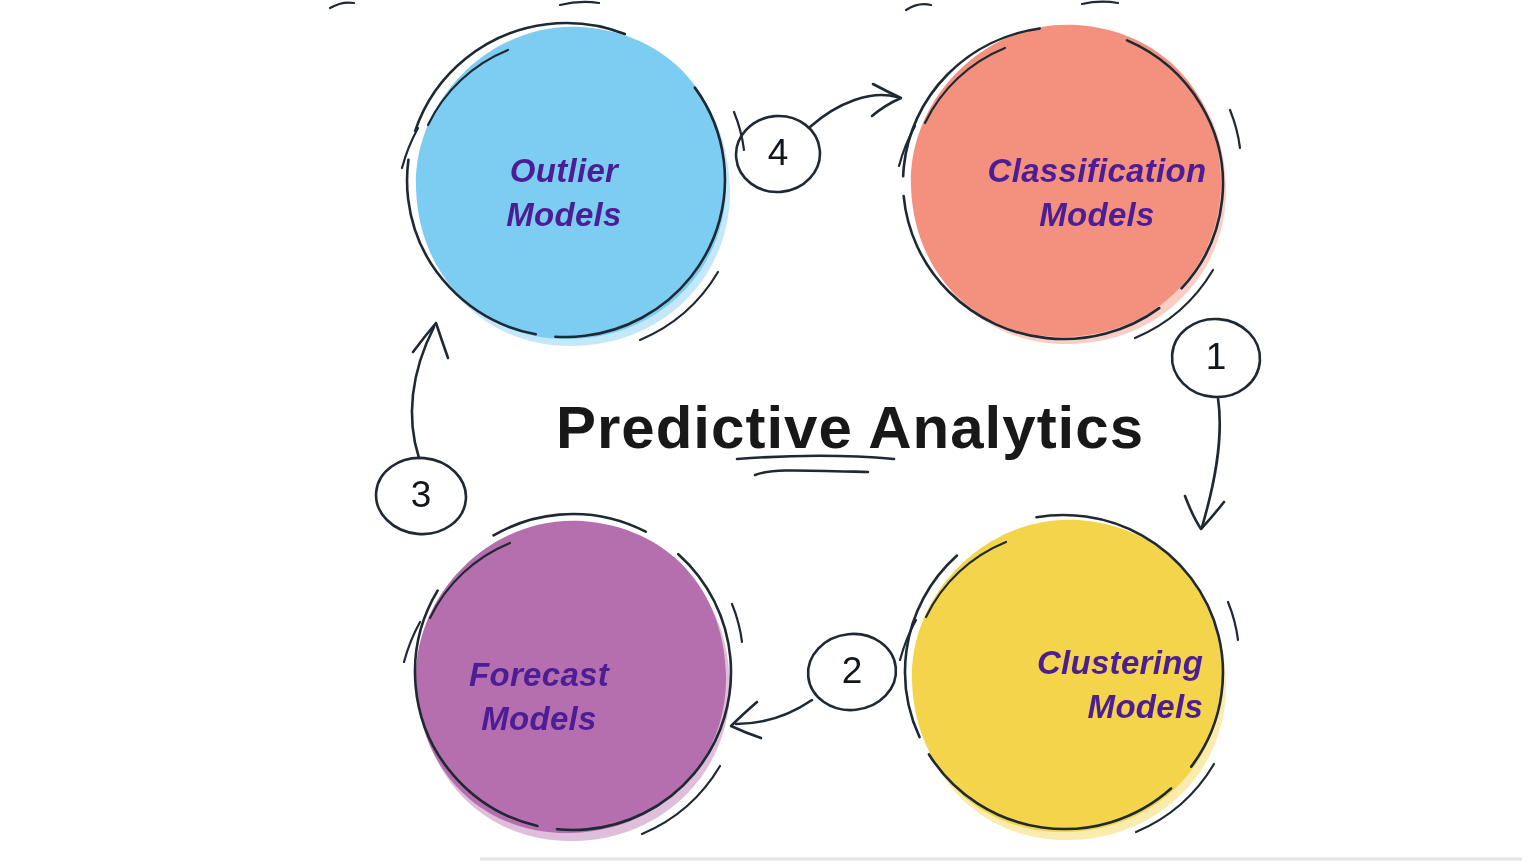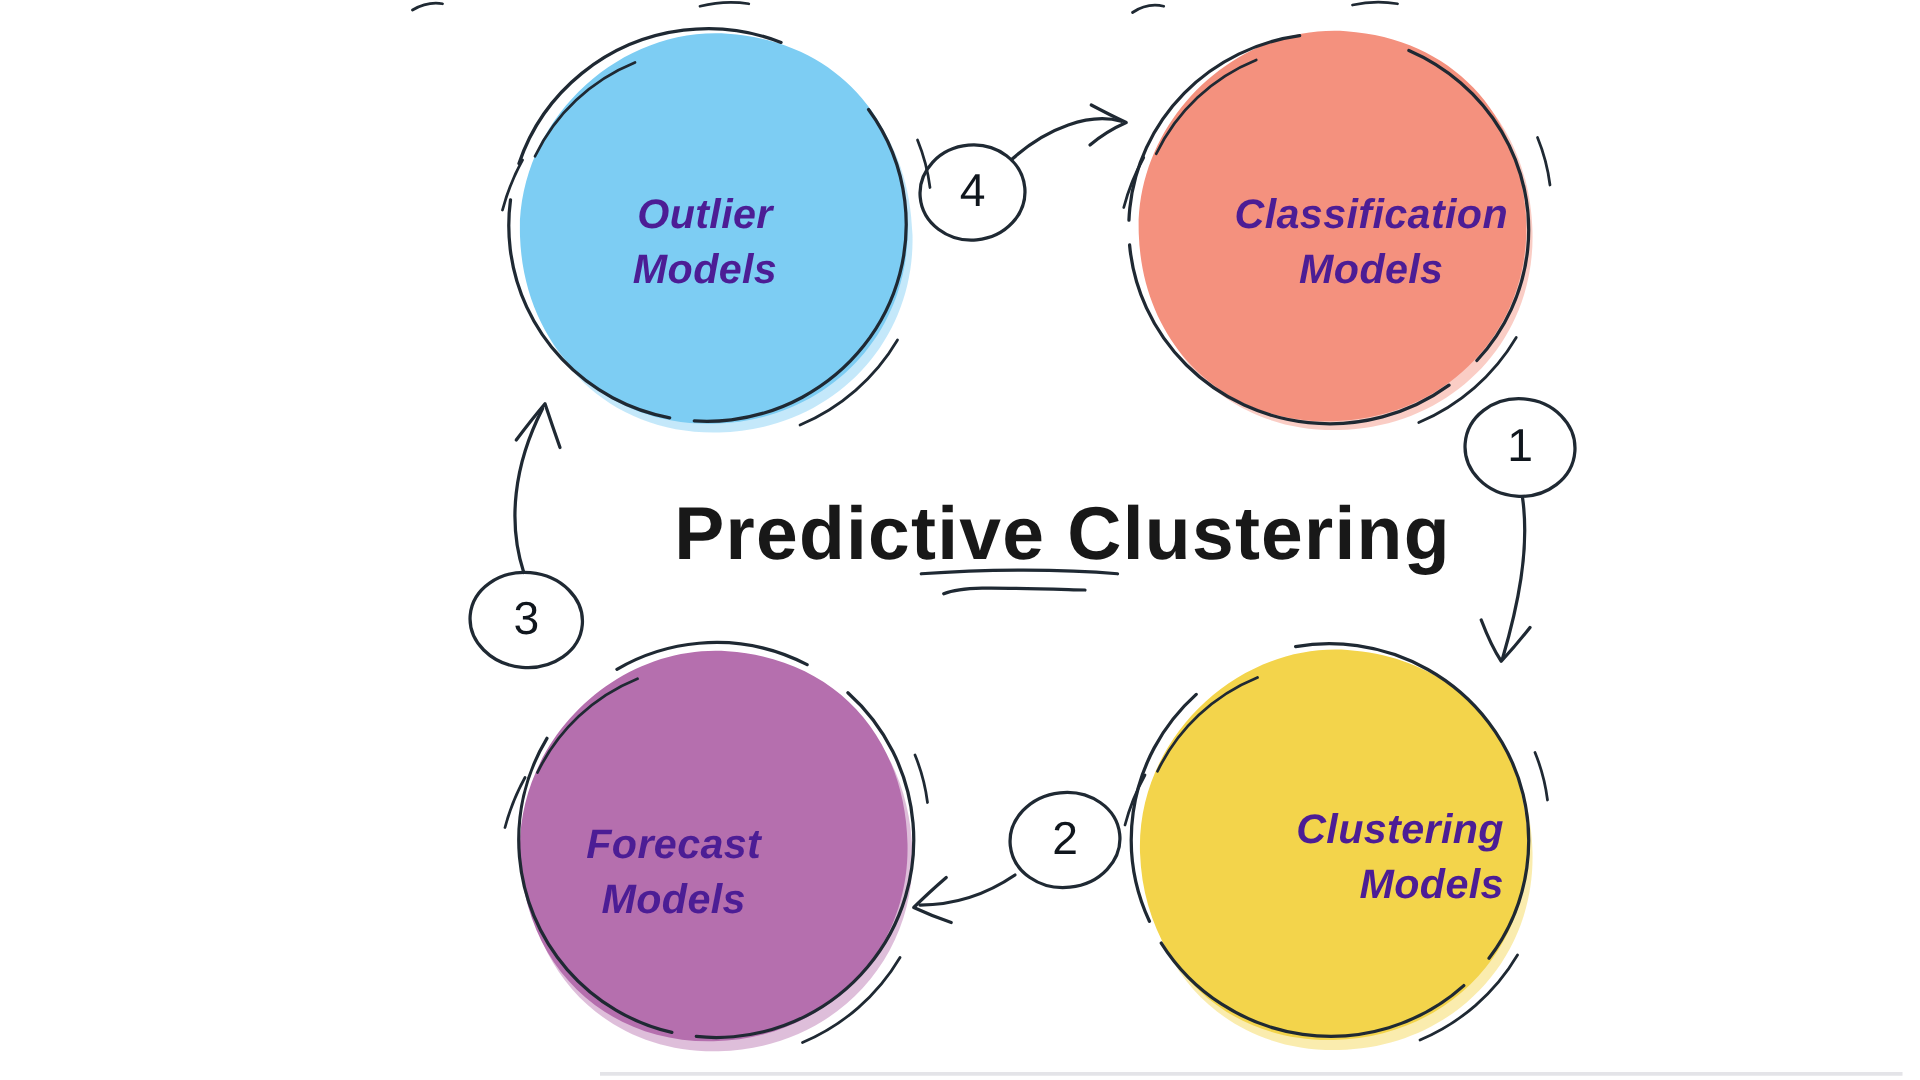--- a/index.html
+++ b/index.html
@@ -94,21 +94,21 @@
       <ellipse class="ink" fill="#ffffff" cx="1216" cy="358" rx="44" ry="39" transform="rotate(4 1216 358)"></ellipse>
       <ellipse class="ink" fill="#ffffff" cx="852" cy="672" rx="44" ry="38" transform="rotate(-6 852 672)"></ellipse>
       <ellipse class="ink" fill="#ffffff" cx="421" cy="496" rx="45" ry="38" transform="rotate(5 421 496)"></ellipse>
       <ellipse class="ink" fill="#ffffff" cx="778" cy="154" rx="42" ry="38" transform="rotate(-5 778 154)"></ellipse>
     </g>
 
     <path class="ink" d="M 737 459 C 790 455 850 455 894 459"></path>
     <path class="ink" d="M 755 475 C 770 469 792 470 868 472"></path>
   </svg>
 
-  <div class="page-title" style="left:850px;top:427px;">Predictive Clustering</div>
+  <div class="page-title" style="left:850px;top:427px;">Predictive Analytics</div>
 
   <div class="node-label" style="left:564px;top:193px;">Outlier
 Models</div>
   <div class="node-label" style="left:1097px;top:193px;">Classification
 Models</div>
   <div class="node-label" style="left:1120px;top:685px;text-align:right;">Clustering
 Models</div>
   <div class="node-label" style="left:539px;top:697px;">Forecast
 Models</div>
 

